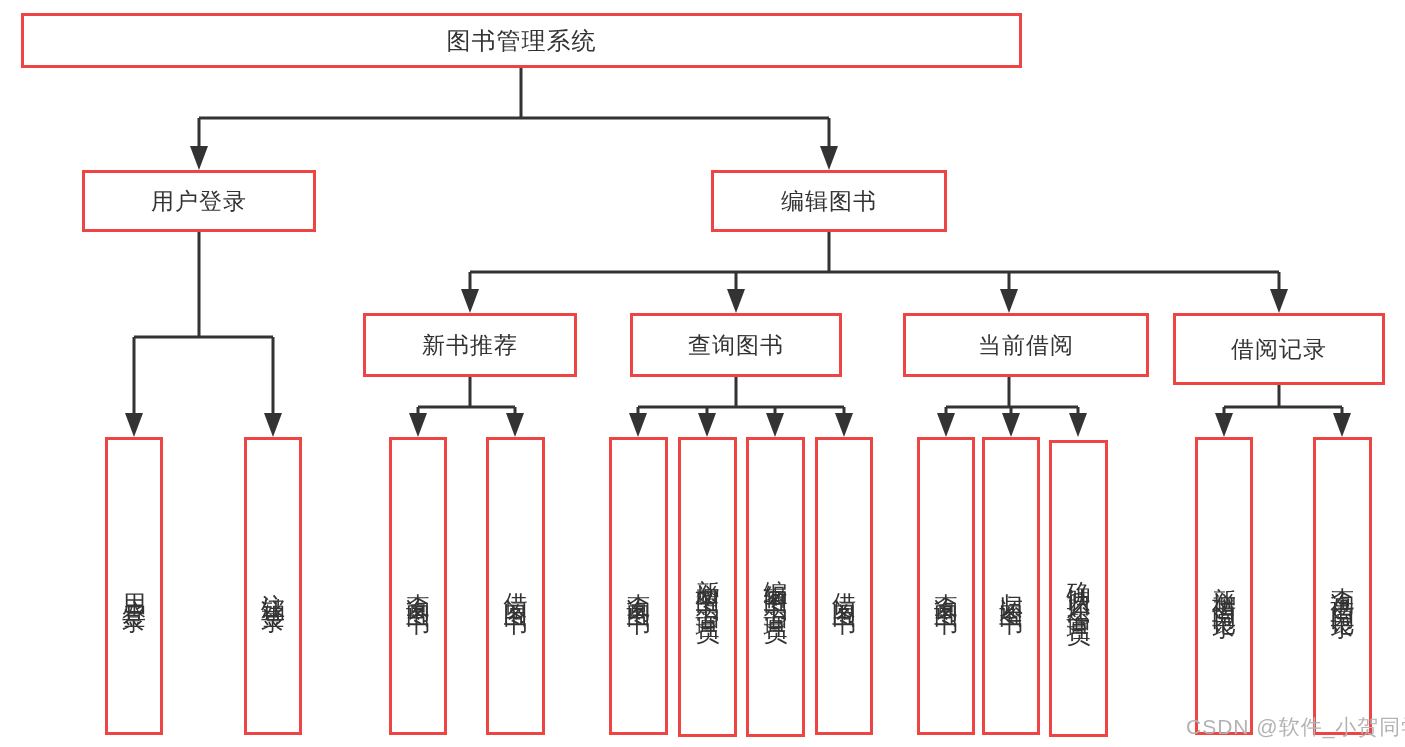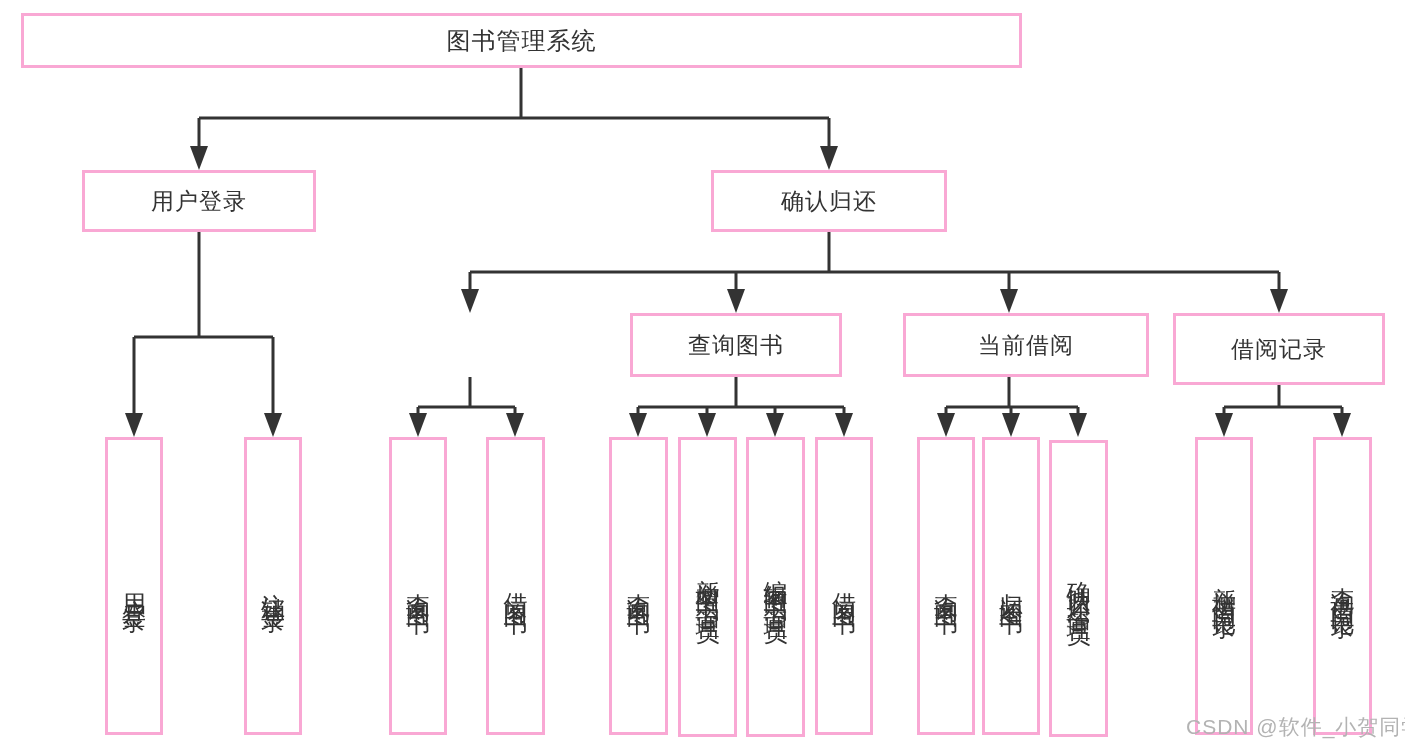--- a/index.html
+++ b/index.html
@@ -7,21 +7,21 @@
     position:relative;
     width:1405px;height:747px;
     background:#ffffff;
     font-family:"Liberation Sans","DejaVu Sans",sans-serif;
     overflow:hidden;
   }
   .connectors{position:absolute;left:0;top:0;width:1405px;height:747px;z-index:1;}
   .node{
     position:absolute;
     box-sizing:border-box;
-    border:3px solid #f9a8d4;
+    border:3px solid #ef4444;
     background:#ffffff;
     display:flex;
     align-items:center;
     justify-content:center;
     color:#333333;
     z-index:2;
   }
   .h{font-size:23px;letter-spacing:1px;line-height:1;}
   .root{font-size:24px;}
   .v{
@@ -89,22 +89,23 @@
       <polygon points="1069,413 1087,413 1078,437"></polygon>
 
       <polygon points="1215,413 1233,413 1224,437"></polygon>
       <polygon points="1333,413 1351,413 1342,437"></polygon>
     </g>
   </svg>
 
   <div class="node h root" style="left:21px;top:13px;width:1001px;height:55px">图书管理系统</div>
 
   <div class="node h" style="left:82px;top:170px;width:234px;height:62px">用户登录</div>
-  <div class="node h" style="left:711px;top:170px;width:236px;height:62px">确认归还</div>
+  <div class="node h" style="left:711px;top:170px;width:236px;height:62px">编辑图书</div>
 
+  <div class="node h" style="left:363px;top:313px;width:214px;height:64px">新书推荐</div>
   <div class="node h" style="left:630px;top:313px;width:212px;height:64px">查询图书</div>
   <div class="node h" style="left:903px;top:313px;width:246px;height:64px">当前借阅</div>
   <div class="node h" style="left:1173px;top:313px;width:212px;height:72px">借阅记录</div>
 
   <div class="node v" style="left:105px;top:437px;width:58px;height:298px">用户登录</div>
   <div class="node v" style="left:244px;top:437px;width:58px;height:298px">注销登录</div>
 
   <div class="node v" style="left:389px;top:437px;width:58px;height:298px">查询图书</div>
   <div class="node v" style="left:486px;top:437px;width:59px;height:298px">借阅图书</div>
 

